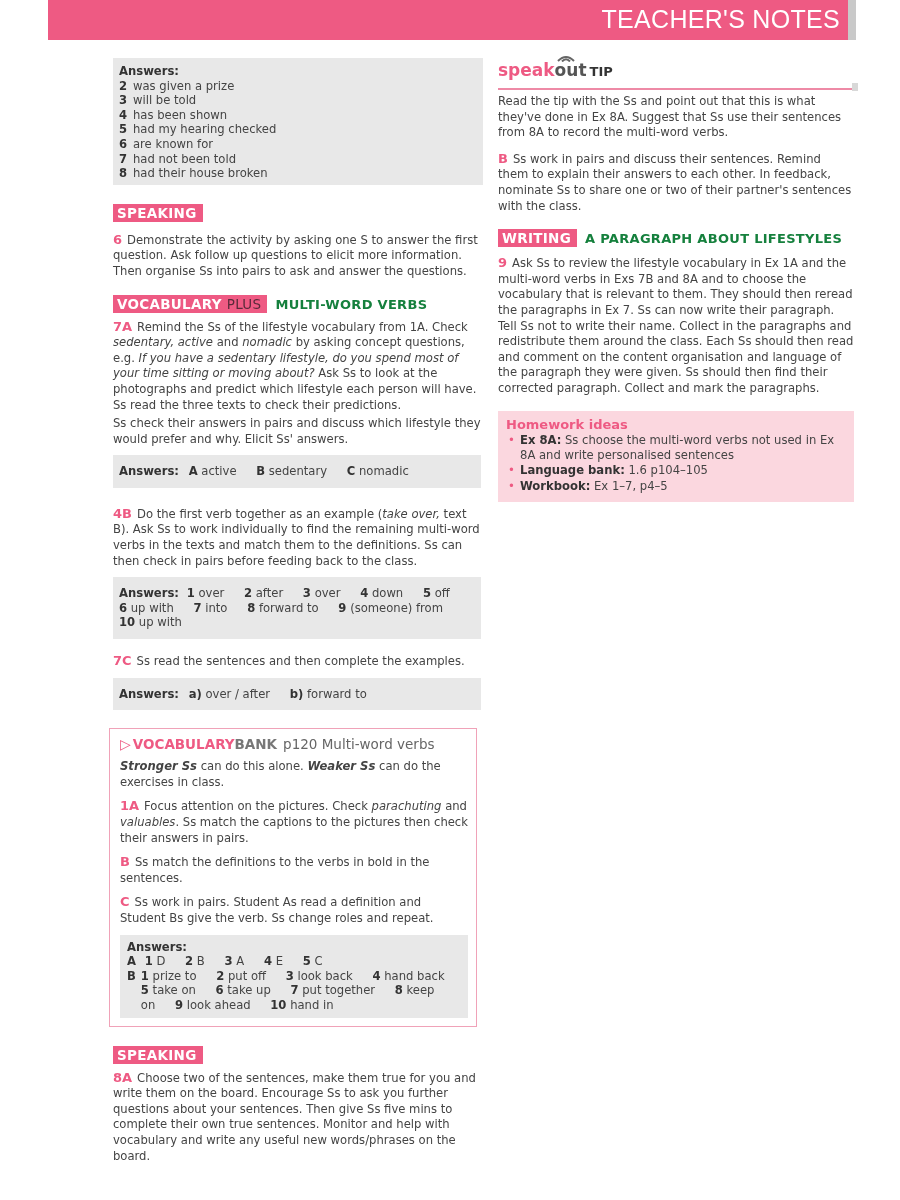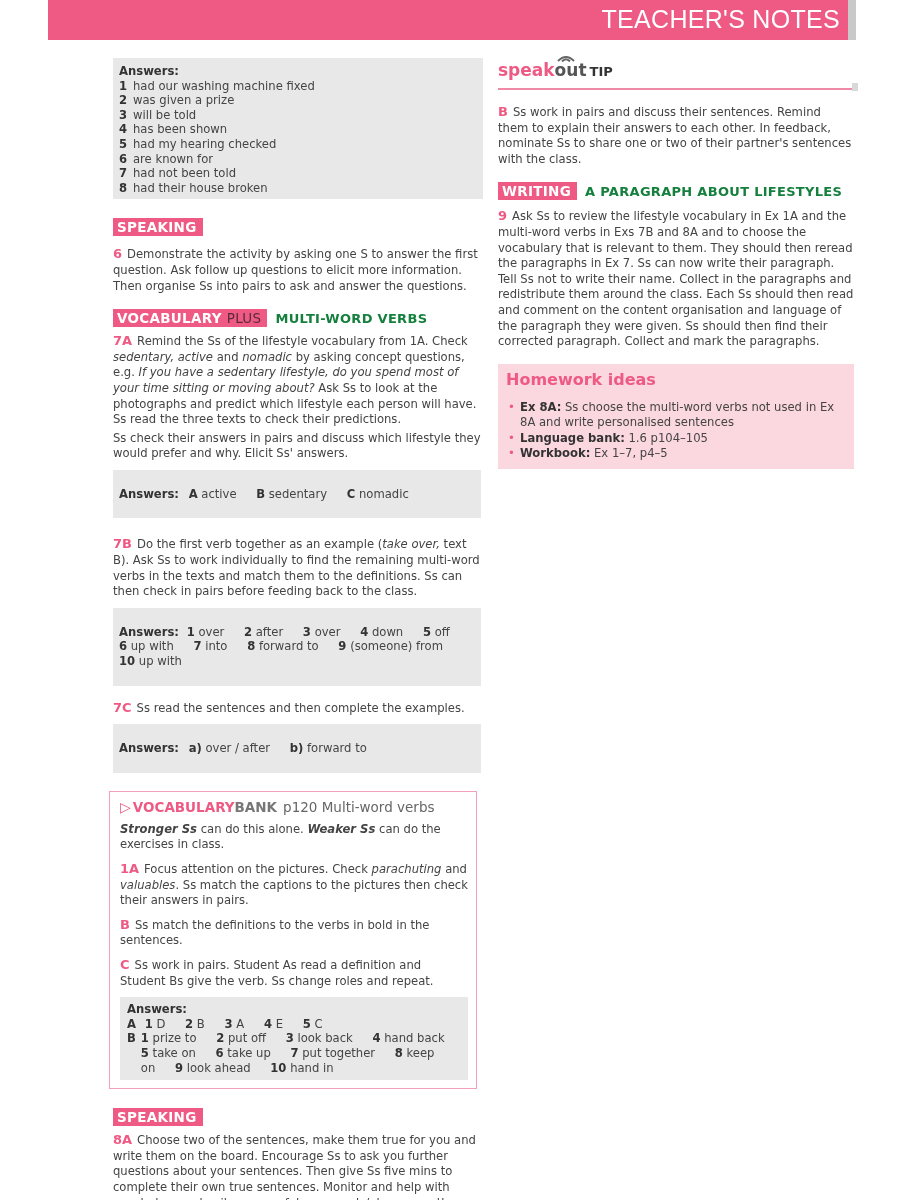--- a/index.html
+++ b/index.html
@@ -17,21 +17,21 @@
   .header-title {
     position: absolute; right: 8px; top: 5px; color: #ffffff;
     font-family: "Liberation Sans", sans-serif; font-size: 25px; letter-spacing: 0.3px;
   }
   .col { position: absolute; top: 58px; }
   .col-left { left: 113px; width: 368px; }
   .col-right { left: 498px; width: 356px; }
 
   p, .txt { font-size: 11.6px; line-height: 15.6px; margin: 0; color: #444; }
   .ans-box {
-    background: #e8e8e8; padding: 17px 6px; font-size: 11.6px; line-height: 14.6px; color: #444;
+    background: #e8e8e8; padding: 9px 6px; font-size: 11.6px; line-height: 14.6px; color: #444;
   }
   .ans-box b { color: #333; }
   .ans-title { font-weight: bold; color: #333; }
   .ans-line { display: block; }
   .ans-num { font-weight: bold; display: inline-block; width: 14px; color: #333; }
 
   .section-label {
     display: inline-block; background: #ee5a83; color: #ffffff; font-weight: bold;
     font-size: 13.5px; line-height: 16px; padding: 1px 6px 1px 4px; letter-spacing: 0.3px;
   }
@@ -55,39 +55,38 @@
   .tip-head { position: relative; height: 28px; border-bottom: 2px solid #ee8aa6; }
   .tip-speak { color: #ee5a83; font-weight: bold; font-size: 17px; }
   .tip-out { color: #555; font-weight: bold; font-size: 17px; position: relative; }
   .tip-tip { color: #333; font-weight: bold; font-size: 13px; margin-left: 3px; }
   .tip-waves {
     position: absolute; left: 34px; top: -9px; width: 22px; height: 10px;
   }
   .tip-square { position: absolute; right: -4px; bottom: -3px; width: 6px; height: 8px; background: #d8d8d8; }
 
   .hw-box { background: #fbd7df; padding: 6px 8px 8px 8px; }
-  .hw-title { color: #ee5a83; font-weight: bold; font-size: 16px; margin-bottom: 11px; }
+  .hw-title { color: #ee5a83; font-weight: bold; font-size: 13px; margin-bottom: 1px; }
   .hw-list { margin: 0; padding: 0; list-style: none; }
   .hw-list li { position: relative; padding-left: 14px; font-size: 11.6px; line-height: 15.4px; color: #444; }
   .hw-list li::before { content: "•"; color: #ee5a83; position: absolute; left: 2px; top: 0; }
   .hw-list b { color: #333; }
 </style>
 </head>
 <body>
 
 <div class="header-bar">
   <span class="header-title">TEACHER'S NOTES</span>
 </div>
 <div class="header-stripe"></div>
 
 <div class="col col-left">
 
   <div class="ans-box" style="padding:6px 6px 4px 6px; width:358px;">
     <div class="ans-title">Answers:</div>
-    <span class="ans-line"><span class="ans-num">1</span><span>had our washing machine fixed</span></span>
     <span class="ans-line"><span class="ans-num">2</span><span>was given a prize</span></span>
     <span class="ans-line"><span class="ans-num">3</span><span>will be told</span></span>
     <span class="ans-line"><span class="ans-num">4</span><span>has been shown</span></span>
     <span class="ans-line"><span class="ans-num">5</span><span>had my hearing checked</span></span>
     <span class="ans-line"><span class="ans-num">6</span><span>are known for</span></span>
     <span class="ans-line"><span class="ans-num">7</span><span>had not been told</span></span>
     <span class="ans-line"><span class="ans-num">8</span><span>had their house broken</span></span>
   </div>
 
   <div class="gap18"></div>
@@ -109,21 +108,21 @@
     <div style="height:3px"></div>
     <p>Ss check their answers in pairs and discuss which lifestyle they would prefer and why. Elicit Ss' answers.</p>
     <div class="gap8"></div>
     <div class="ans-box ans-inline" style="width:356px;">
       <b style="margin-right:6px">Answers:</b>
       <span><b>A</b> <span>active</span></span>
       <span><b>B</b> <span>sedentary</span></span>
       <span><b>C</b> <span>nomadic</span></span>
     </div>
     <div class="gap18"></div>
-    <p><span class="ex-num">7B</span><span>Do the first verb together as an example (</span><i>take over,</i><span> text B). Ask Ss to work individually to find the remaining multi-word verbs in the texts and match them to the definitions. Ss can then check in pairs before feeding back to the class.</span></p>
+    <p><span class="ex-num">4B</span><span>Do the first verb together as an example (</span><i>take over,</i><span> text B). Ask Ss to work individually to find the remaining multi-word verbs in the texts and match them to the definitions. Ss can then check in pairs before feeding back to the class.</span></p>
     <div class="gap8"></div>
     <div class="ans-box ans-inline" style="width:356px;">
       <b style="margin-right:4px">Answers:</b>
       <span><b>1</b> <span>over</span></span>
       <span><b>2</b> <span>after</span></span>
       <span><b>3</b> <span>over</span></span>
       <span><b>4</b> <span>down</span></span>
       <span><b>5</b> <span>off</span></span>
       <span><b>6</b> <span>up with</span></span>
       <span><b>7</b> <span>into</span></span>
@@ -195,20 +194,21 @@
 
 <div class="col col-right" style="top:60px;">
   <div class="tip-head">
     <span class="tip-speak">speak</span><span class="tip-out"><svg class="tip-waves" viewBox="0 0 22 10" style="left:0px; top:-8px;">
           <path d="M3 9 Q11 1 19 9" stroke="#666" stroke-width="2" fill="none"></path>
           <path d="M7 9.5 Q11 5 15 9.5" stroke="#666" stroke-width="2" fill="none"></path>
         </svg><span>out</span></span><span class="tip-tip">TIP</span>
     <div class="tip-square"></div>
   </div>
   <div style="height:4px"></div>
+  <p>Read the tip with the Ss and point out that this is what they've done in Ex 8A. Suggest that Ss use their sentences from 8A to record the multi-word verbs.</p>
   <div class="gap10"></div>
   <p><span class="ex-num">B</span><span>Ss work in pairs and discuss their sentences. Remind them to explain their answers to each other. In feedback, nominate Ss to share one or two of their partner's sentences with the class.</span></p>
 
   <div class="gap14"></div>
 
   <div>
     <div>
       <span class="section-label">WRITING</span><span class="section-sub">A PARAGRAPH ABOUT LIFESTYLES</span>
     </div>
     <div class="gap8"></div>

